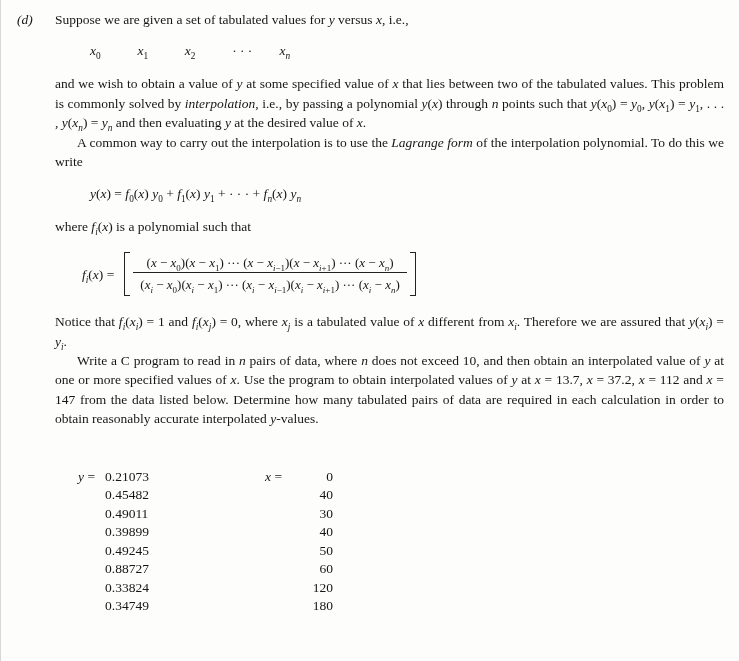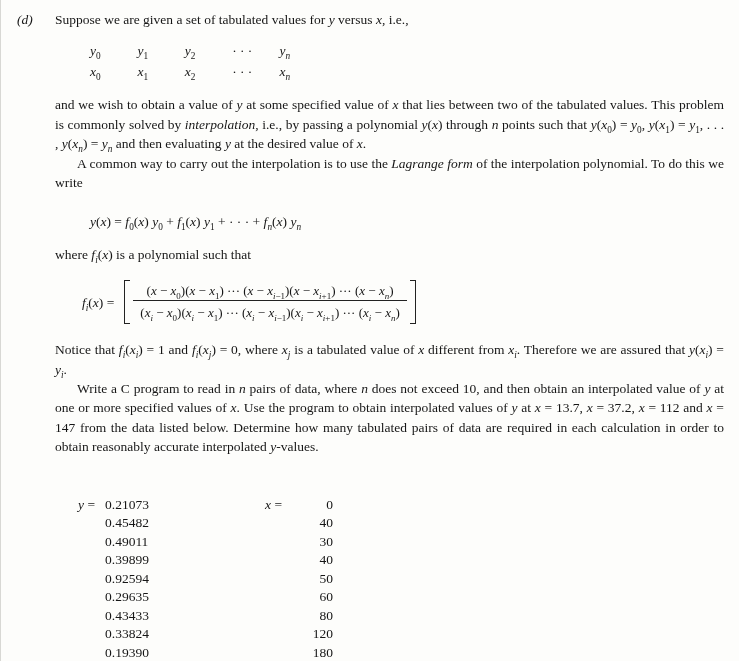--- a/index.html
+++ b/index.html
@@ -24,21 +24,21 @@
   .content { flex: 1; min-width: 0; }
   .para { text-align: justify; }
   .para.indent { text-indent: 22px; }
   sub { font-size: 69%; line-height: 0; }
   i sub, sub i { font-style: italic; }
 
   .tv { margin: 12px 0 12px 35px; }
   .tv-row { height: 21px; }
   .tv-cell { display: inline-block; width: 44px; }
 
-  .equation { margin: 20px 0 13px 35px; }
+  .equation { margin: 13px 0 13px 35px; }
 
   .frac-line { display: flex; align-items: center; margin: 16px 0 16px 27px; }
   .eq-lhs { margin-right: 10px; }
   .bracket { align-self: stretch; width: 6px; }
   .bracket-left  { border-left: 1.6px solid #222; border-top: 1.6px solid #222; border-bottom: 1.6px solid #222; margin-right: 3px; }
   .bracket-right { border-right: 1.6px solid #222; border-top: 1.6px solid #222; border-bottom: 1.6px solid #222; margin-left: 3px; }
   .frac { display: flex; flex-direction: column; text-align: center; font-size: 13px; line-height: 18px; }
   .frac .num { border-bottom: 1.2px solid #222; padding: 2px 7px 0; }
   .frac .den { padding: 3px 7px 2px; }
 
@@ -57,27 +57,20 @@
 <div class="scan-edge"></div>
 
 <div class="page">
   <div class="problem">
     <div class="item-label">(d)</div>
     <div class="content">
 
       <p class="para">Suppose we are given a set of tabulated values for <i>y</i> versus <i>x</i>, i.e.,</p>
 
       <div class="tv">
-        <div class="tv-row">
-          <span class="tv-cell"><i>y</i><sub>0</sub></span>
-          <span class="tv-cell"><i>y</i><sub>1</sub></span>
-          <span class="tv-cell"><i>y</i><sub>2</sub></span>
-          <span class="tv-cell">· · ·</span>
-          <span class="tv-cell"><i>y<sub>n</sub></i></span>
-        </div>
         <div class="tv-row">
           <span class="tv-cell"><i>x</i><sub>0</sub></span>
           <span class="tv-cell"><i>x</i><sub>1</sub></span>
           <span class="tv-cell"><i>x</i><sub>2</sub></span>
           <span class="tv-cell">· · ·</span>
           <span class="tv-cell"><i>x<sub>n</sub></i></span>
         </div>
       </div>
 
       <p class="para">and we wish to obtain a value of <i>y</i> at some specified value of <i>x</i> that lies between two of the tabulated values.  This problem is commonly solved by <i>interpolation</i>, i.e., by passing a polynomial <i>y</i>(<i>x</i>) through <i>n</i> points such that <i>y</i>(<i>x</i><sub>0</sub>) = <i>y</i><sub>0</sub>, <i>y</i>(<i>x</i><sub>1</sub>) = <i>y</i><sub>1</sub>, . . . , <i>y</i>(<i>x<sub>n</sub></i>) = <i>y<sub>n</sub></i> and then evaluating <i>y</i> at the desired value of <i>x</i>.</p>
@@ -123,45 +116,39 @@
           <td class="xval">30</td>
         </tr>
         <tr>
           <td class="lab"></td>
           <td class="yval">0.39899</td>
           <td class="xlab"></td>
           <td class="xval">40</td>
         </tr>
         <tr>
           <td class="lab"></td>
-          <td class="yval">0.92594</td>
+          <td class="yval">0.49245</td>
           <td class="xlab"></td>
           <td class="xval">50</td>
         </tr>
         <tr>
           <td class="lab"></td>
-          <td class="yval">0.29635</td>
+          <td class="yval">0.88727</td>
           <td class="xlab"></td>
           <td class="xval">60</td>
-        </tr>
-        <tr>
-          <td class="lab"></td>
-          <td class="yval">0.43433</td>
-          <td class="xlab"></td>
-          <td class="xval">80</td>
         </tr>
         <tr>
           <td class="lab"></td>
           <td class="yval">0.33824</td>
           <td class="xlab"></td>
           <td class="xval">120</td>
         </tr>
         <tr>
           <td class="lab"></td>
-          <td class="yval">0.19390</td>
+          <td class="yval">0.34749</td>
           <td class="xlab"></td>
           <td class="xval">180</td>
         </tr>
       </tbody>
         </table>
 
     </div>
   </div>
 </div>
 

